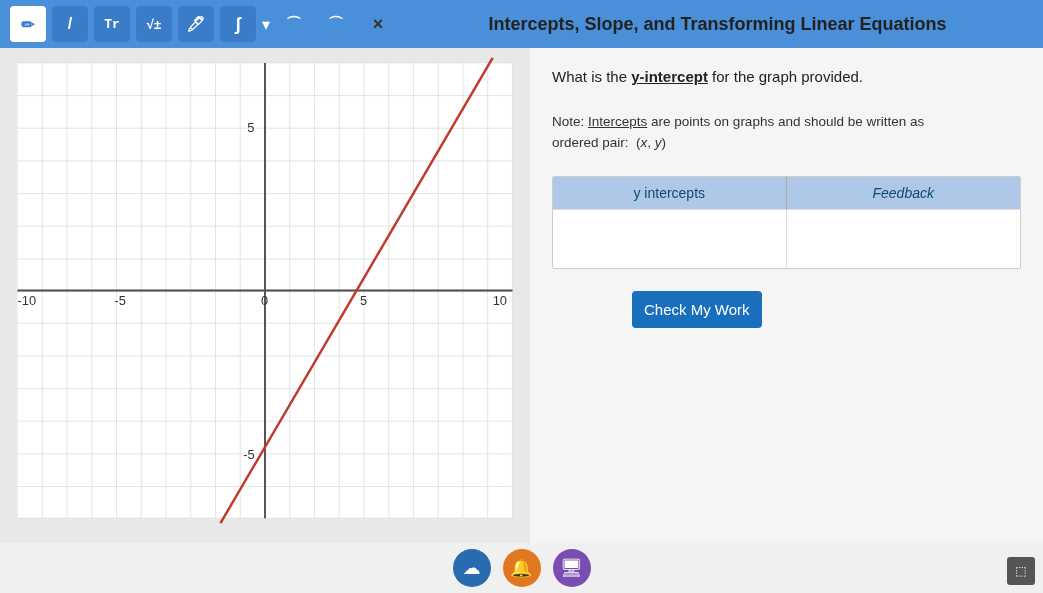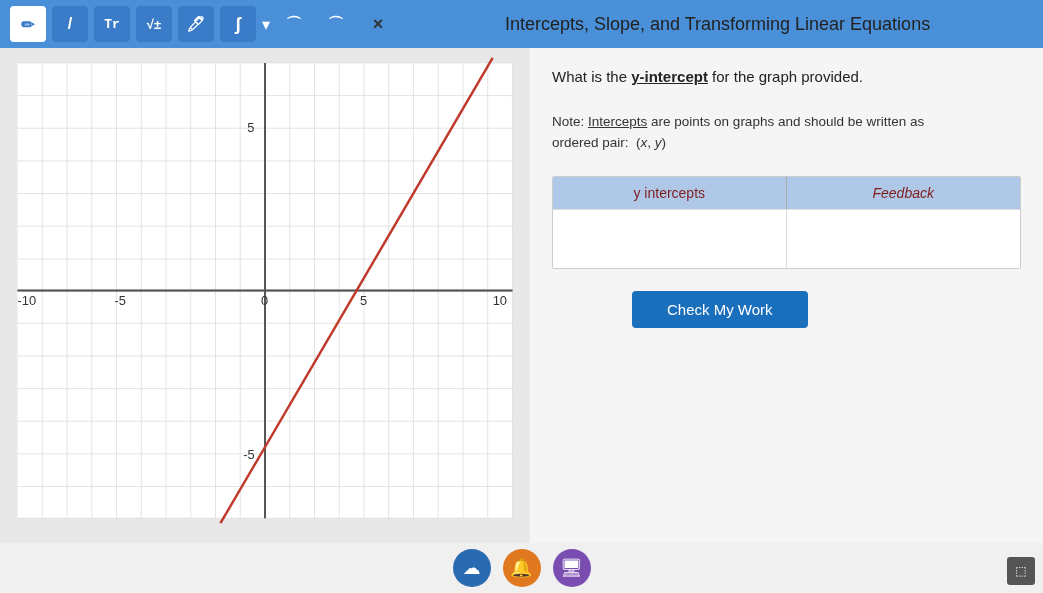--- a/index.html
+++ b/index.html
@@ -38,21 +38,21 @@
     }
     .toolbar-btn.active {
       background: #fff;
       color: #3a7cc7;
     }
     .toolbar-title {
       flex: 1;
       text-align: center;
       color: #222;
       font-size: 18px;
-      font-weight: normal;
+      font-weight: bold;
       background: transparent;
     }
 
     
     .main-content {
       display: flex;
       flex: 1;
       overflow: hidden;
     }
 
@@ -101,21 +101,21 @@
     }
     .table-header {
       display: grid;
       grid-template-columns: 1fr 1fr;
       background: #b0c8e8;
     }
     .table-header-cell {
       padding: 8px 12px;
       text-align: center;
       font-size: 14px;
-      color: #7f1d1d;
+      color: #0c4a6e;
       border-right: 1px solid #aaa;
     }
     .table-header-cell:last-child { border-right: none; font-style: italic; }
     .table-body {
       display: grid;
       grid-template-columns: 1fr 1fr;
       background: #fff;
     }
     .table-cell {
       padding: 20px 12px;
@@ -123,21 +123,21 @@
       border-top: 1px solid #ddd;
       min-height: 50px;
     }
     .table-cell:last-child { border-right: none; }
 
     .check-btn {
       background: #1a6fbd;
       color: #fff;
       border: none;
       border-radius: 4px;
-      padding: 10px 35px;
+      padding: 10px 12px;
       font-size: 15px;
       cursor: pointer;
       align-self: flex-start;
       margin-left: 80px;
     }
 
     
     .bottom-bar {
       display: flex;
       justify-content: center;

